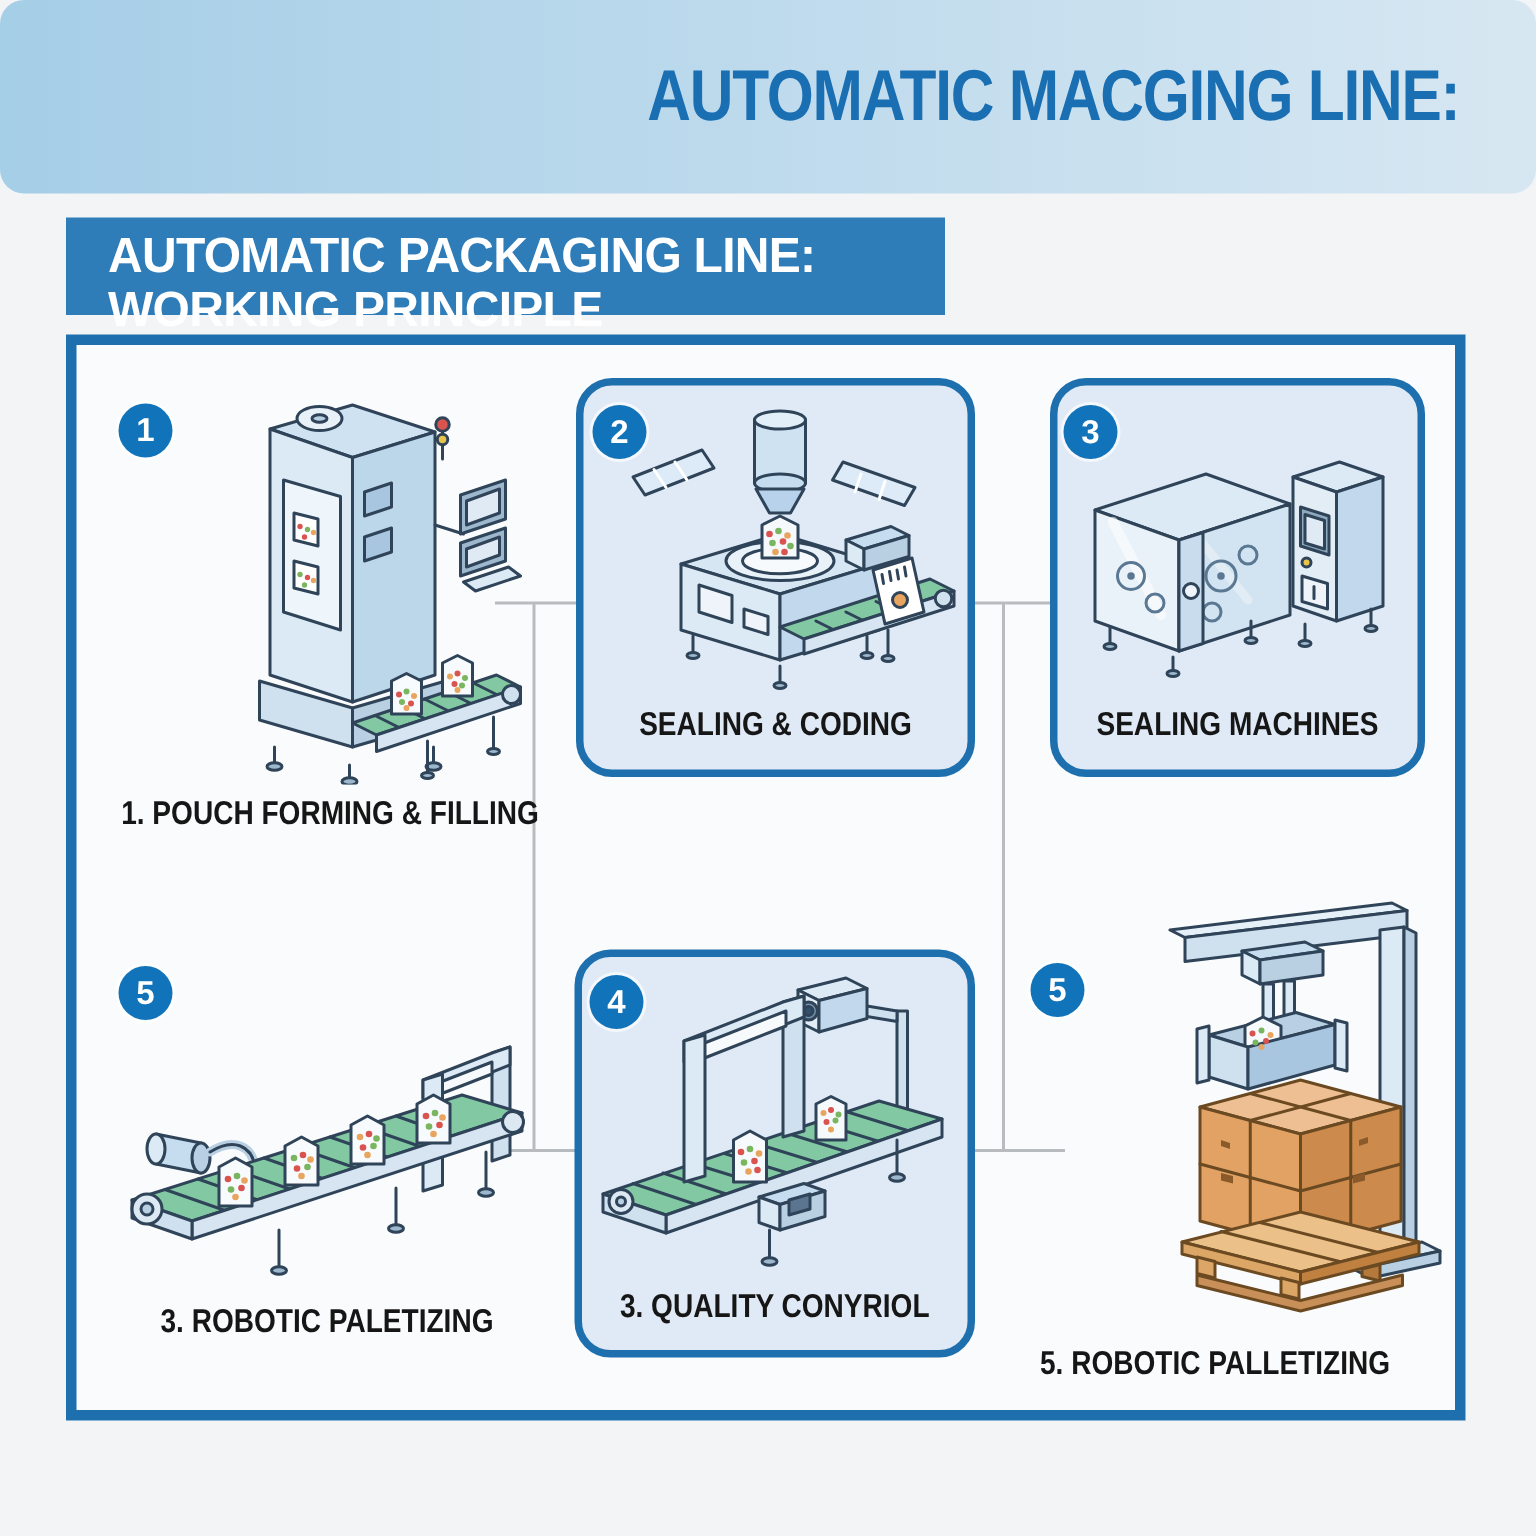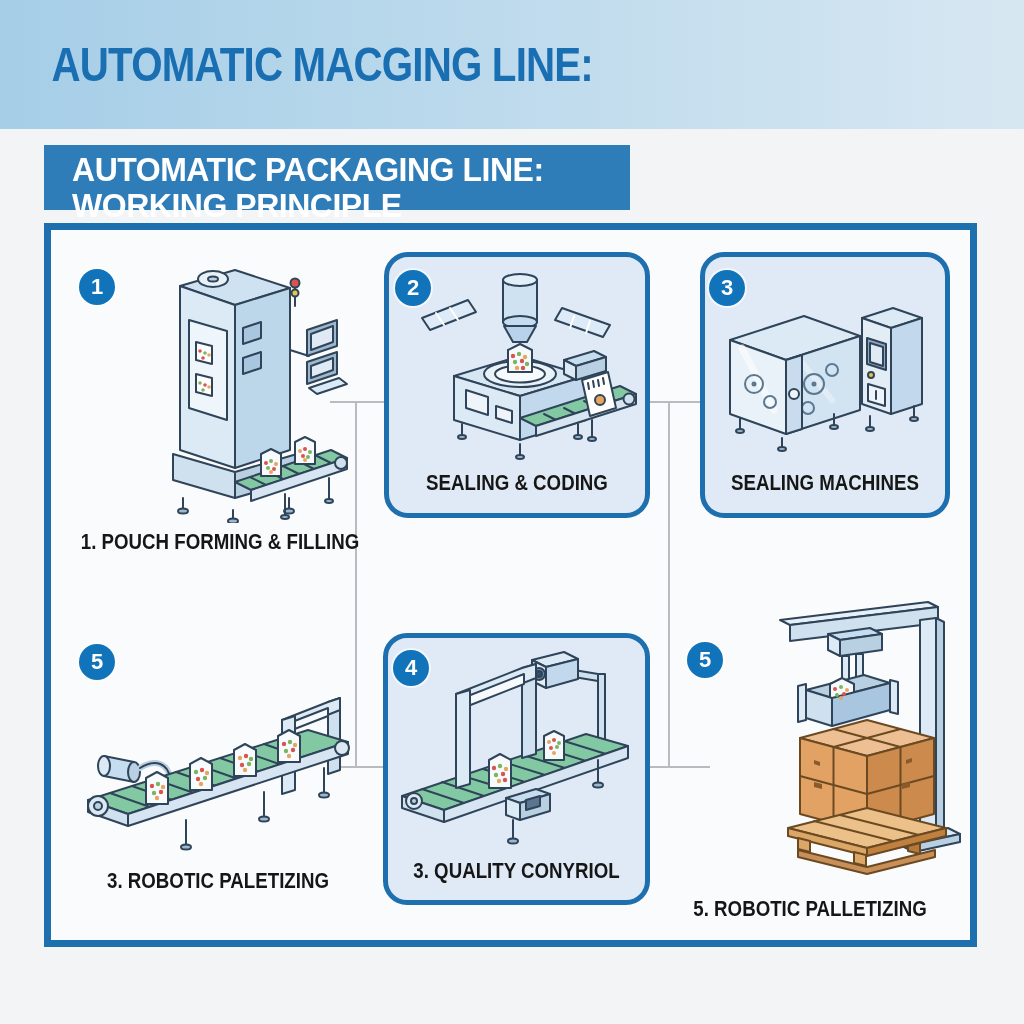--- a/index.html
+++ b/index.html
@@ -4,21 +4,21 @@
 <style>
   html,body{margin:0;padding:0;}
   body{
     width:1024px;height:1024px;position:relative;overflow:hidden;
     background:#f2f4f6;
     font-family:"Liberation Sans", sans-serif;
   }
   .banner{
     position:absolute;left:0;top:0;width:1024px;height:129px;
     background:linear-gradient(90deg, var(--banner-left,#a5cee7) 0%, var(--banner-right,#d7e7f2) 100%);
-    display:flex;align-items:center;justify-content:flex-start;
+    display:flex;align-items:center;justify-content:flex-end;border-radius:16px;
   }
   .banner-title{
     font-size:48px;font-weight:bold;color:var(--title-color,#1a6fb3);
     letter-spacing:-1px;transform:scaleX(.84);white-space:nowrap;
   }
   .outer-frame{
     position:absolute;left:44px;top:223px;width:933px;height:724px;
     border:7px solid var(--accent,#1e6fae);background:#fafbfc;box-sizing:border-box;
   }
   .header-box{

